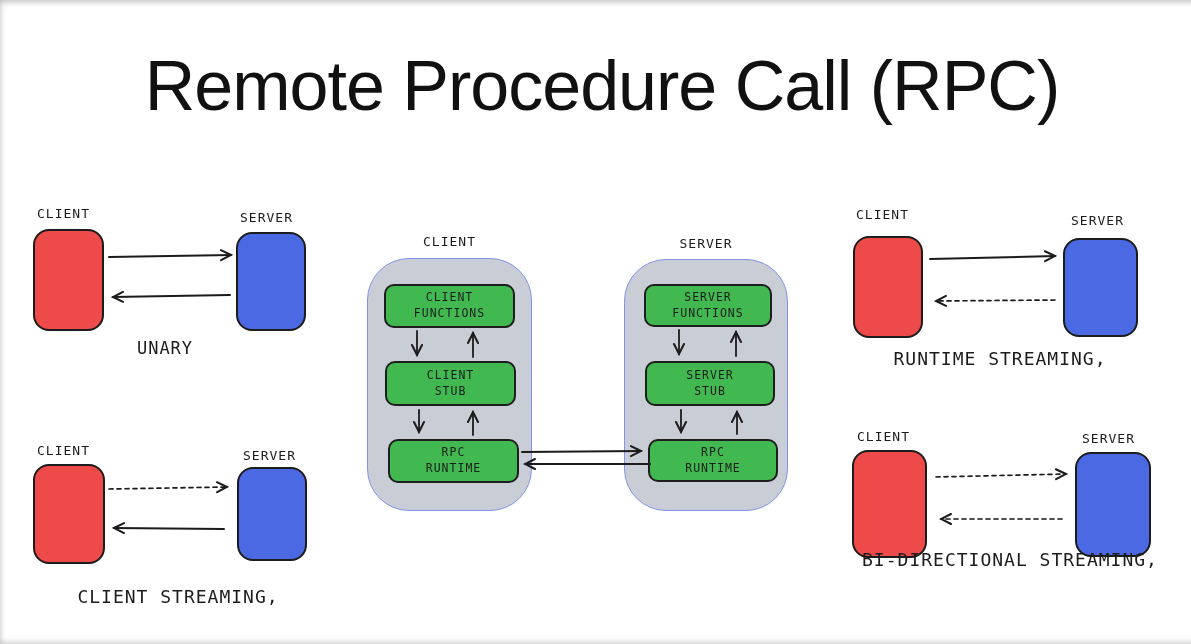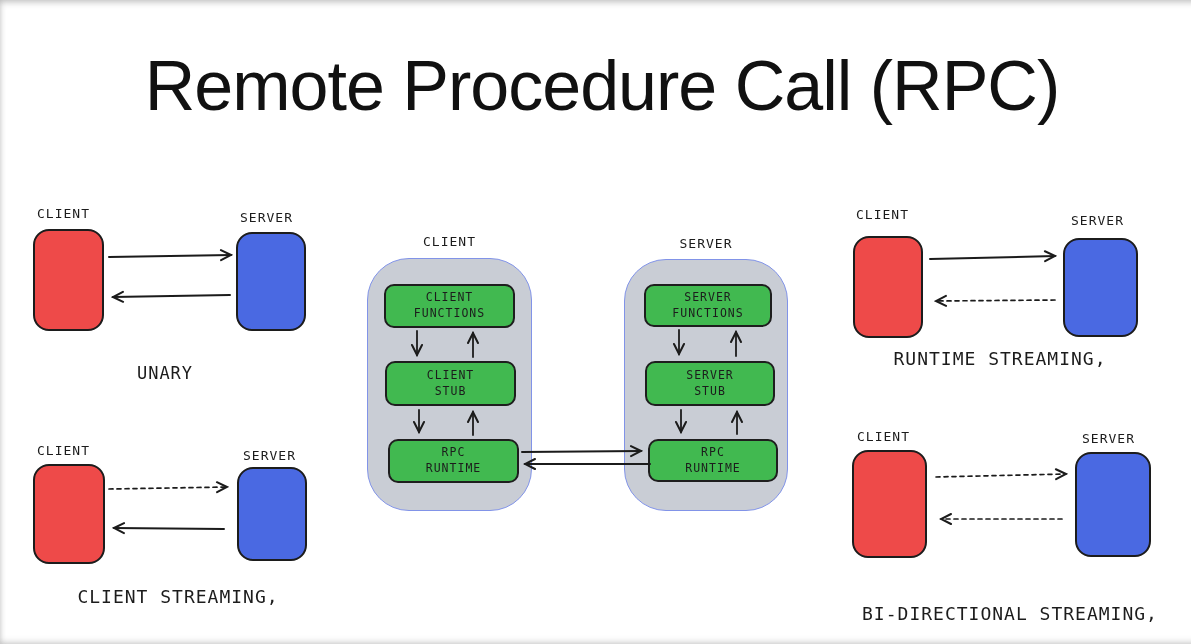--- a/index.html
+++ b/index.html
@@ -13,21 +13,21 @@
                inset -4px 0 6px rgba(0,0,0,.10);
   }
   .title{
     position:absolute;top:46px;left:0;width:100%;text-align:center;
     font-size:70px;font-weight:400;color:#111;letter-spacing:-1px;margin:0;
     font-family:"Liberation Sans",sans-serif;
   }
   .hand{font-family:"DejaVu Sans Mono",monospace;font-weight:normal;color:#1c1c1c;}
   .node-label{position:absolute;font-size:13px;letter-spacing:1px;white-space:nowrap;}
   .caption{position:absolute;font-size:18px;letter-spacing:1px;text-align:center;white-space:nowrap;}
-  .caption.small{font-size:17px;margin-top:25px;}
+  .caption.small{font-size:17px;}
   .nodebox{position:absolute;border:2.5px solid #1c1c1c;border-radius:16px;box-sizing:border-box;}
   .rbox{background:#ee4a49;}
   .bbox{background:#4a69e2;}
   .container{
     position:absolute;background:#c9cdd5;border:1.5px solid #8193e8;
     border-radius:42px;box-sizing:border-box;
   }
   .container-label{position:absolute;font-size:13px;letter-spacing:1px;text-align:center;}
   .module{
     position:absolute;background:#41b950;border:2px solid #1e1e1e;border-radius:10px;
@@ -69,21 +69,21 @@
     <div class="hand node-label" style="left:1071px;top:213px;">SERVER</div>
     <div class="nodebox bbox" style="left:1063px;top:238px;width:75px;height:99px;"></div>
     <div class="hand caption" style="left:878px;top:348px;width:244px;">RUNTIME STREAMING,</div>
   </div>
 
   <div>
     <div class="hand node-label" style="left:857px;top:429px;">CLIENT</div>
     <div class="nodebox rbox" style="left:852px;top:450px;width:75px;height:108px;"></div>
     <div class="hand node-label" style="left:1082px;top:431px;">SERVER</div>
     <div class="nodebox bbox" style="left:1075px;top:452px;width:76px;height:105px;"></div>
-    <div class="hand caption" style="left:845px;top:603px;width:330px;">BI-DIRECTIONAL STREAMING,</div>
+    <div class="hand caption" style="left:845px;top:549px;width:330px;">BI-DIRECTIONAL STREAMING,</div>
   </div>
 
   <div>
     <div class="hand container-label" style="left:367px;top:234px;width:165px;">CLIENT</div>
     <div class="container" style="left:367px;top:258px;width:165px;height:253px;"></div>
     <div class="module" style="left:384px;top:284px;width:131px;height:44px;">
       <div class="hand module-text">
         <span>CLIENT</span><br>
         <span>FUNCTIONS</span>
       </div>

